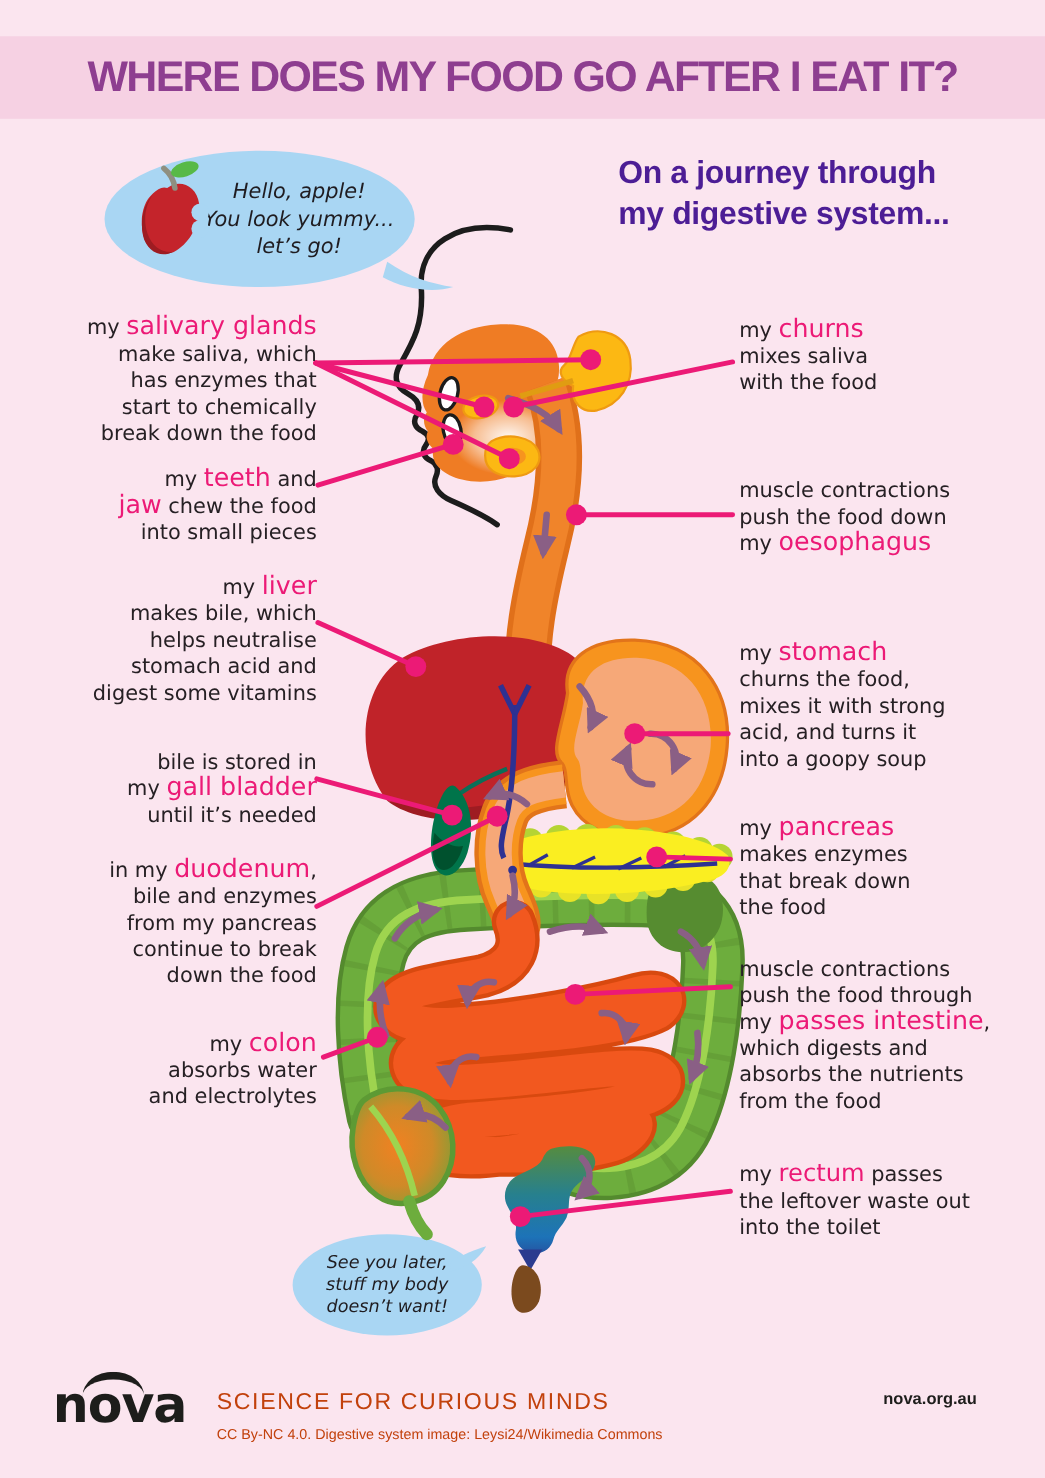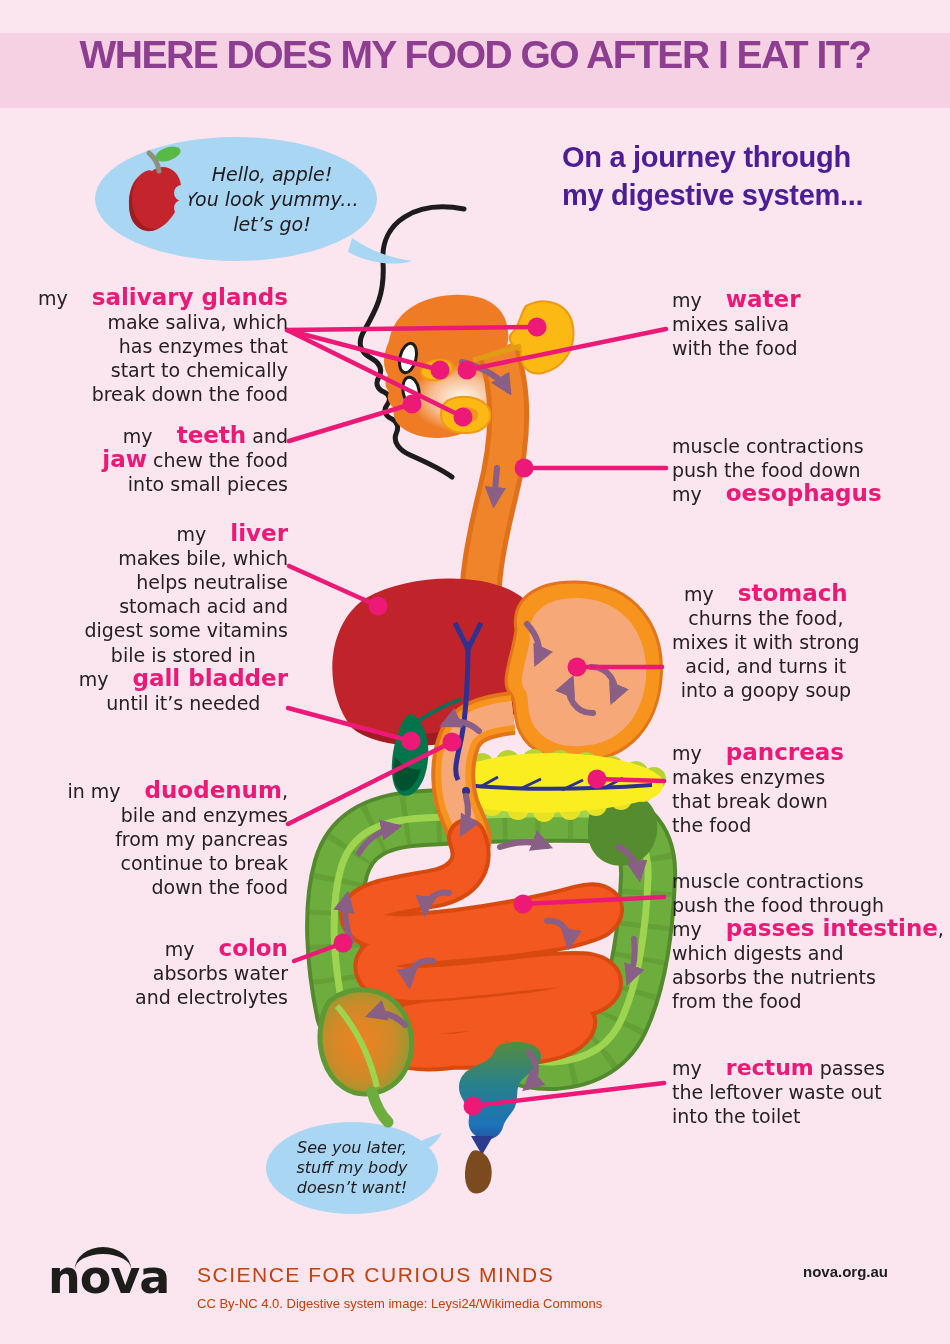--- a/index.html
+++ b/index.html
@@ -4,21 +4,21 @@
 <style>
   html,body{margin:0;padding:0;}
   body{
     width:950px;height:1344px;position:relative;overflow:hidden;
     background:#fbe5ef;
     font-family:"DejaVu Sans",sans-serif;
     color:#262024;
   }
   .band{
     position:absolute;left:0;top:33px;width:950px;height:75px;
-    background:#f6d1e3;display:flex;align-items:flex-start;justify-content:center;
+    background:#f6d1e3;display:flex;align-items:center;justify-content:center;
   }
   .title{
     font-family:"Liberation Sans",sans-serif;font-weight:700;
     font-size:39px;letter-spacing:-1.5px;color:#8e3e90;white-space:nowrap;
   }
   .subtitle{
     position:absolute;left:562px;top:138px;z-index:4;
     font-family:"Liberation Sans",sans-serif;font-weight:700;
     font-size:29px;line-height:38px;letter-spacing:-0.3px;
     color:#4c1d95;white-space:pre-line;
@@ -29,32 +29,32 @@
     color:#1f1c20;white-space:pre-line;box-sizing:border-box;font-style:italic;
   }
   .bubble-intro{left:95px;top:137px;width:282px;height:124px;
     font-size:19px;line-height:25px;padding-left:72px;}
   .bubble-outro{left:266px;top:1122px;width:172px;height:92px;
     font-size:16px;line-height:20px;}
   .annotation{
     position:absolute;z-index:4;font-size:19px;line-height:24px;
     color:#262024;white-space:pre-line;
   }
-  .annotation .hl{color:#ec1a76;font-weight:700;font-size:23px;line-height:1;margin-left:18px;}
+  .annotation .hl{color:#ec1a76;font-weight:400;font-size:23px;line-height:1;}
   .a-left{text-align:right;right:662px;}
   .a-right{left:672px;}
   .a-salivary{top:286px;}
   .a-teeth{top:424px;}
   .a-liver{top:522px;}
-  .a-gall{top:643px;text-align:center;}
+  .a-gall{top:681px;}
   .a-duodenum{top:779px;}
   .a-colon{top:937px;}
   .a-tongue{top:288px;}
   .a-oesophagus{top:434px;}
-  .a-stomach{top:582px;text-align:center;}
+  .a-stomach{top:582px;}
   .a-pancreas{top:741px;}
   .a-smallintestine{top:869px;}
   .a-rectum{top:1056px;}
   .a-rectum .hl{font-size:22px;}
   .illus{position:absolute;left:0;top:0;z-index:3;pointer-events:none;}
   .footer-logo{
     position:absolute;left:48px;top:1250px;z-index:4;
     font-weight:700;font-size:46px;letter-spacing:-1px;color:#1d1d1b;
   }
   .logo-arc{
@@ -115,21 +115,21 @@
 until it’s needed</span></div>
 <div class="annotation a-left a-duodenum"><span>in my </span><span class="hl">duodenum</span><span>,
 bile and enzymes
 from my pancreas
 continue to break
 down the food</span></div>
 <div class="annotation a-left a-colon"><span>my </span><span class="hl">colon</span><span>
 absorbs water
 and electrolytes</span></div>
 
-<div class="annotation a-right a-tongue"><span>my </span><span class="hl">water</span><span>
+<div class="annotation a-right a-tongue"><span>my </span><span class="hl">churns</span><span>
 mixes saliva
 with the food</span></div>
 <div class="annotation a-right a-oesophagus"><span>muscle contractions
 push the food down
 my </span><span class="hl">oesophagus</span></div>
 <div class="annotation a-right a-stomach"><span>my </span><span class="hl">stomach</span><span>
 churns the food,
 mixes it with strong
 acid, and turns it
 into a goopy soup</span></div>

